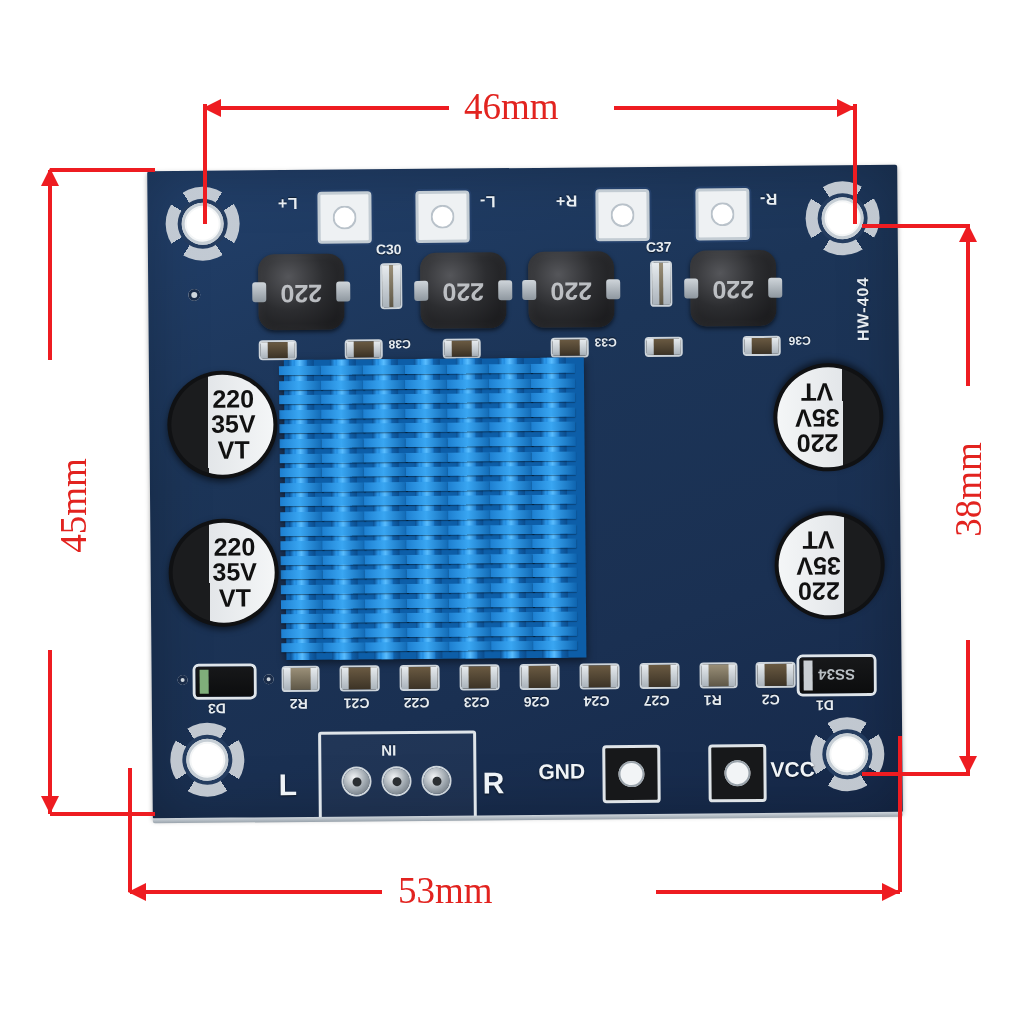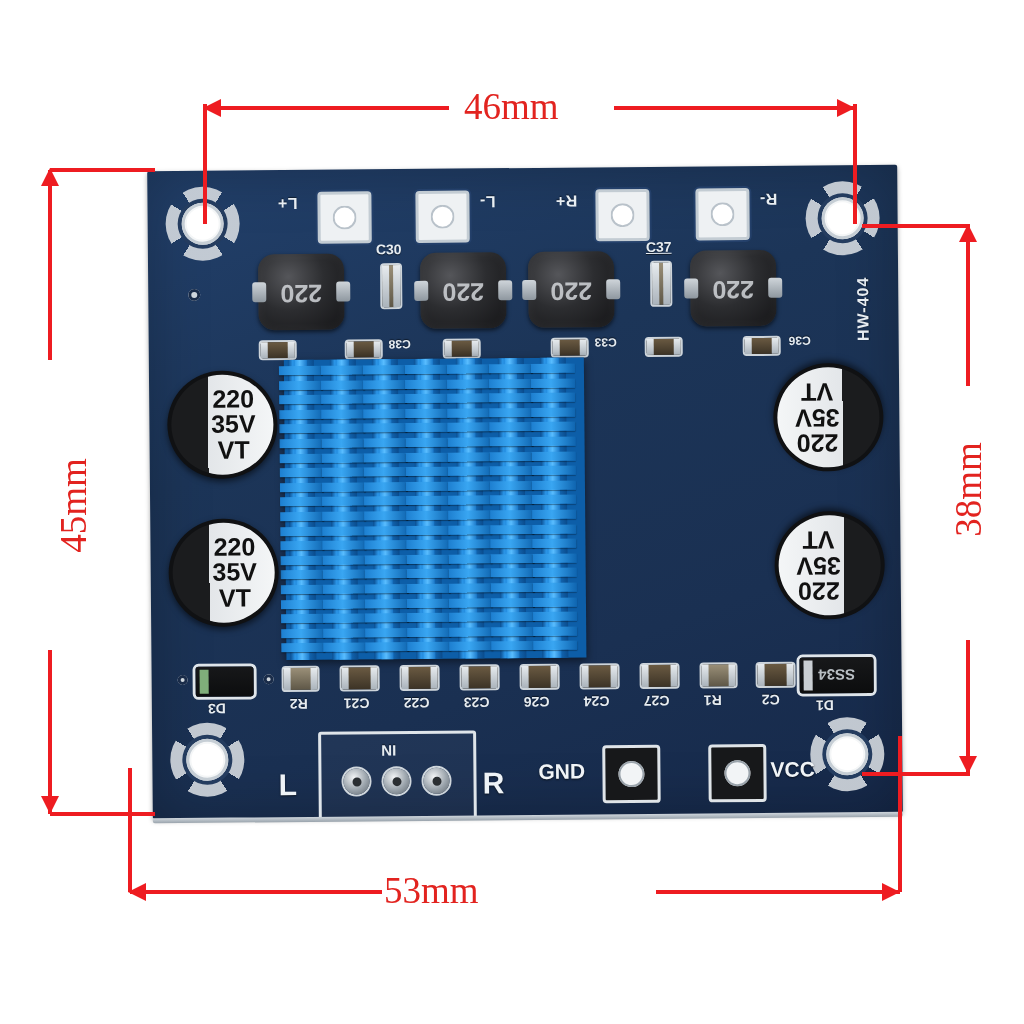--- a/index.html
+++ b/index.html
@@ -198,21 +198,21 @@
       <div class="smd ceramic" style="left:234px;top:96px;width:18px;height:42px;">
         <span class="cap l"></span>
         <span class="cap r"></span>
       </div>
       <div class="refdes" style="left:228px;top:72px;">C30</div>
 
       <div class="smd ceramic" style="left:504px;top:96px;width:18px;height:42px;">
         <span class="cap l"></span>
         <span class="cap r"></span>
       </div>
-      <div class="refdes" style="left:498px;top:72px;text-decoration:underline;">C37</div>
+      <div class="refdes" style="left:498px;top:72px;">C37</div>
 
       <div class="viahole" style="left:40px;top:118px;"></div>
 
       <div class="smd" style="left:112px;top:172px;width:34px;height:16px;">
           <span class="cap l"></span>
           <span class="cap r"></span>
         </div>
       <div class="smd" style="left:198px;top:172px;width:34px;height:16px;">
           <span class="cap l"></span>
           <span class="cap r"></span>
@@ -563,15 +563,15 @@
   <div class="arrow up" style="left:959px;top:224px;"></div>
   <div class="arrow down" style="left:959px;top:756px;"></div>
   <div class="dimtext vert" style="left:883px;top:468px;width:170px;text-align:center;">38mm</div>
 
   <div class="dim dimline-v" style="left:128px;top:768px;height:124px;"></div>
   <div class="dim dimline-v" style="left:898px;top:736px;height:156px;"></div>
   <div class="dim dimline-h" style="left:130px;top:890px;width:252px;"></div>
   <div class="dim dimline-h" style="left:656px;top:890px;width:244px;"></div>
   <div class="arrow left" style="left:128px;top:883px;"></div>
   <div class="arrow right" style="left:882px;top:883px;"></div>
-  <div class="dimtext" style="left:384px;top:869px;">53mm</div>
+  <div class="dimtext" style="left:398px;top:869px;">53mm</div>
 
 </div>
 
 </body></html>

